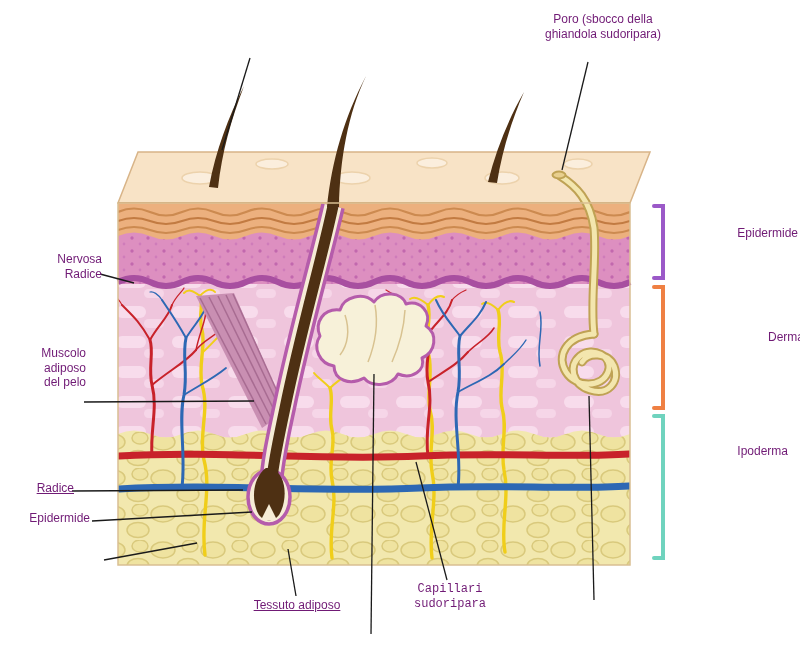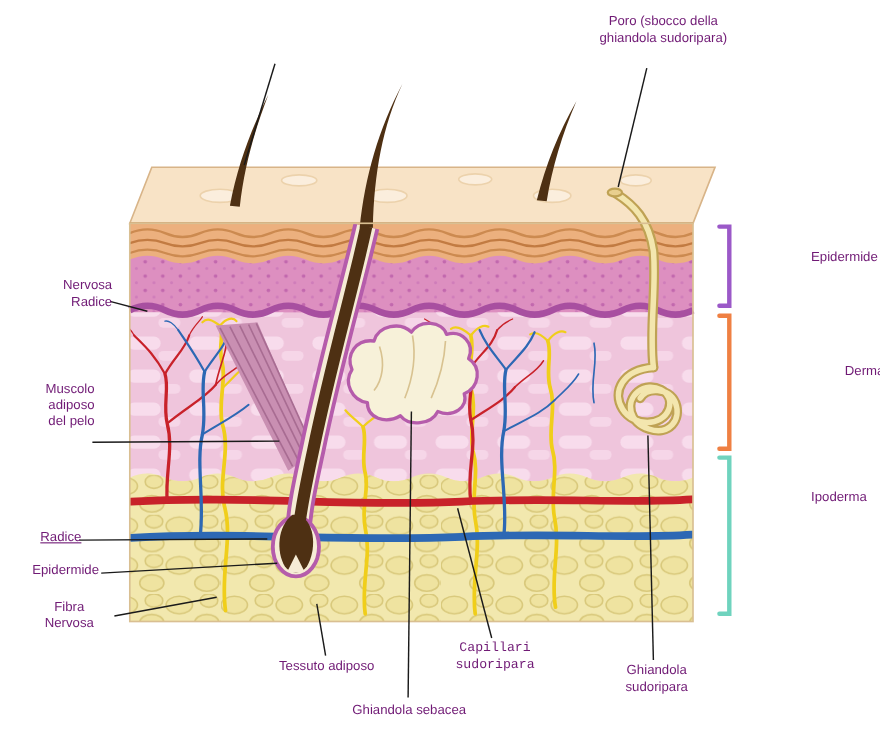--- a/index.html
+++ b/index.html
@@ -193,38 +193,27 @@
   <div>Muscolo</div>
   <div>adiposo</div>
   <div>del pelo</div>
 </div>
 <div class="lbl left" style="left:14px;top:481px;width:60px;text-decoration:underline;">
   <div>Radice</div>
 </div>
 <div class="lbl left" style="left:8px;top:511px;width:82px;">
   <div>Epidermide</div>
 </div>
-<div class="lbl" style="left:24px;top:544px;width:78px;">
-  <div>Fibra</div>
-  <div>Nervosa</div>
-</div>
-<div class="lbl" style="left:218px;top:598px;width:158px;">
+<div class="lbl" style="left:218px;top:598px;width:158px;text-decoration:underline;">
   <div>Tessuto adiposo</div>
-</div>
-<div class="lbl" style="left:282px;top:638px;width:180px;">
-  <div>Ghiandola sebacea</div>
 </div>
 <div class="lbl" style="left:398px;top:582px;width:104px;font-family:Liberation Mono, monospace;">
   <div>Capillari</div>
   <div>sudoripara</div>
 </div>
-<div class="lbl" style="left:542px;top:602px;width:110px;">
-  <div>Ghiandola</div>
-  <div>sudoripara</div>
-</div>
 
 <div class="lbl left" style="left:688px;top:226px;width:110px;">
   <div>Epidermide</div>
 </div>
 <div class="lbl left" style="left:692px;top:330px;width:100px;margin-left:12px;">
   <div>Derma</div>
 </div>
 <div class="lbl left" style="left:688px;top:444px;width:100px;">
   <div>Ipoderma</div>
 </div>

